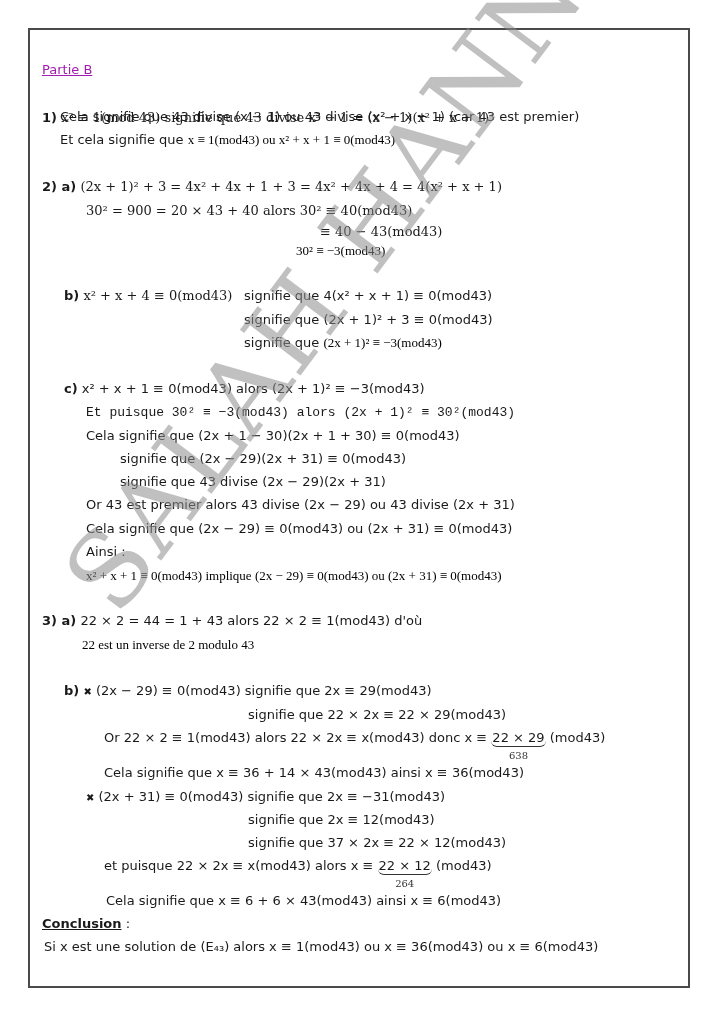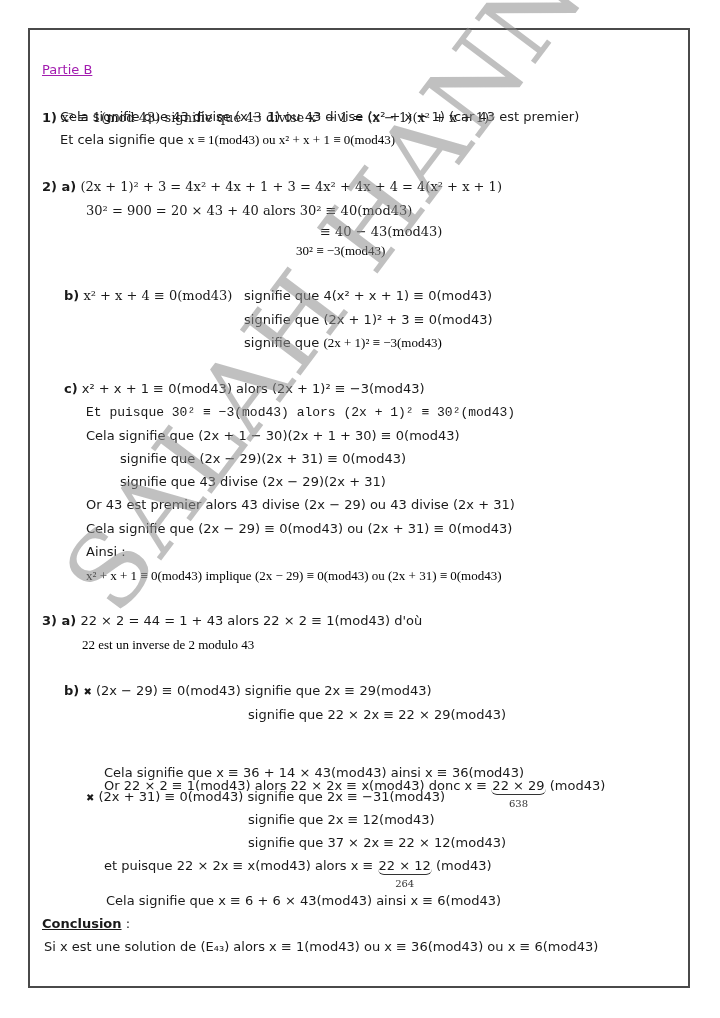--- a/index.html
+++ b/index.html
@@ -74,21 +74,21 @@
   <span>22 × 2 = 44 = 1 + 43 alors 22 × 2 ≡ 1(mod43) d'où</span>
 </div>
 <div class="line red" style="left:82px;top:637px;">22 est un inverse de 2 modulo 43</div>
 
 <div class="line" style="left:64px;top:683px;">
   <span class="bold">b)</span>
   <span class="bold" style="font-size:10px;">✖</span>
   <span>(2x − 29) ≡ 0(mod43) signifie que 2x ≡ 29(mod43)</span>
 </div>
 <div class="line" style="left:248px;top:707px;">signifie que 22 × 2x ≡ 22 × 29(mod43)</div>
-<div class="line" style="left:104px;top:730px;margin-top:48px;">
+<div class="line" style="left:104px;top:730px;">
   <span>Or 22 × 2 ≡ 1(mod43) alors 22 × 2x ≡ x(mod43) donc x ≡ </span><span class="brace"><span>22 × 29</span><span class="brace-num">638</span></span><span> (mod43)</span>
 </div>
 <div class="line" style="left:104px;top:765px;">Cela signifie que x ≡ 36 + 14 × 43(mod43) ainsi x ≡ 36(mod43)</div>
 <div class="line" style="left:86px;top:789px;">
   <span class="bold" style="font-size:10px;">✖</span>
   <span>(2x + 31) ≡ 0(mod43) signifie que 2x ≡ −31(mod43)</span>
 </div>
 <div class="line" style="left:248px;top:812px;">signifie que 2x ≡ 12(mod43)</div>
 <div class="line" style="left:248px;top:835px;">signifie que 37 × 2x ≡ 22 × 12(mod43)</div>
 <div class="line" style="left:104px;top:858px;">

